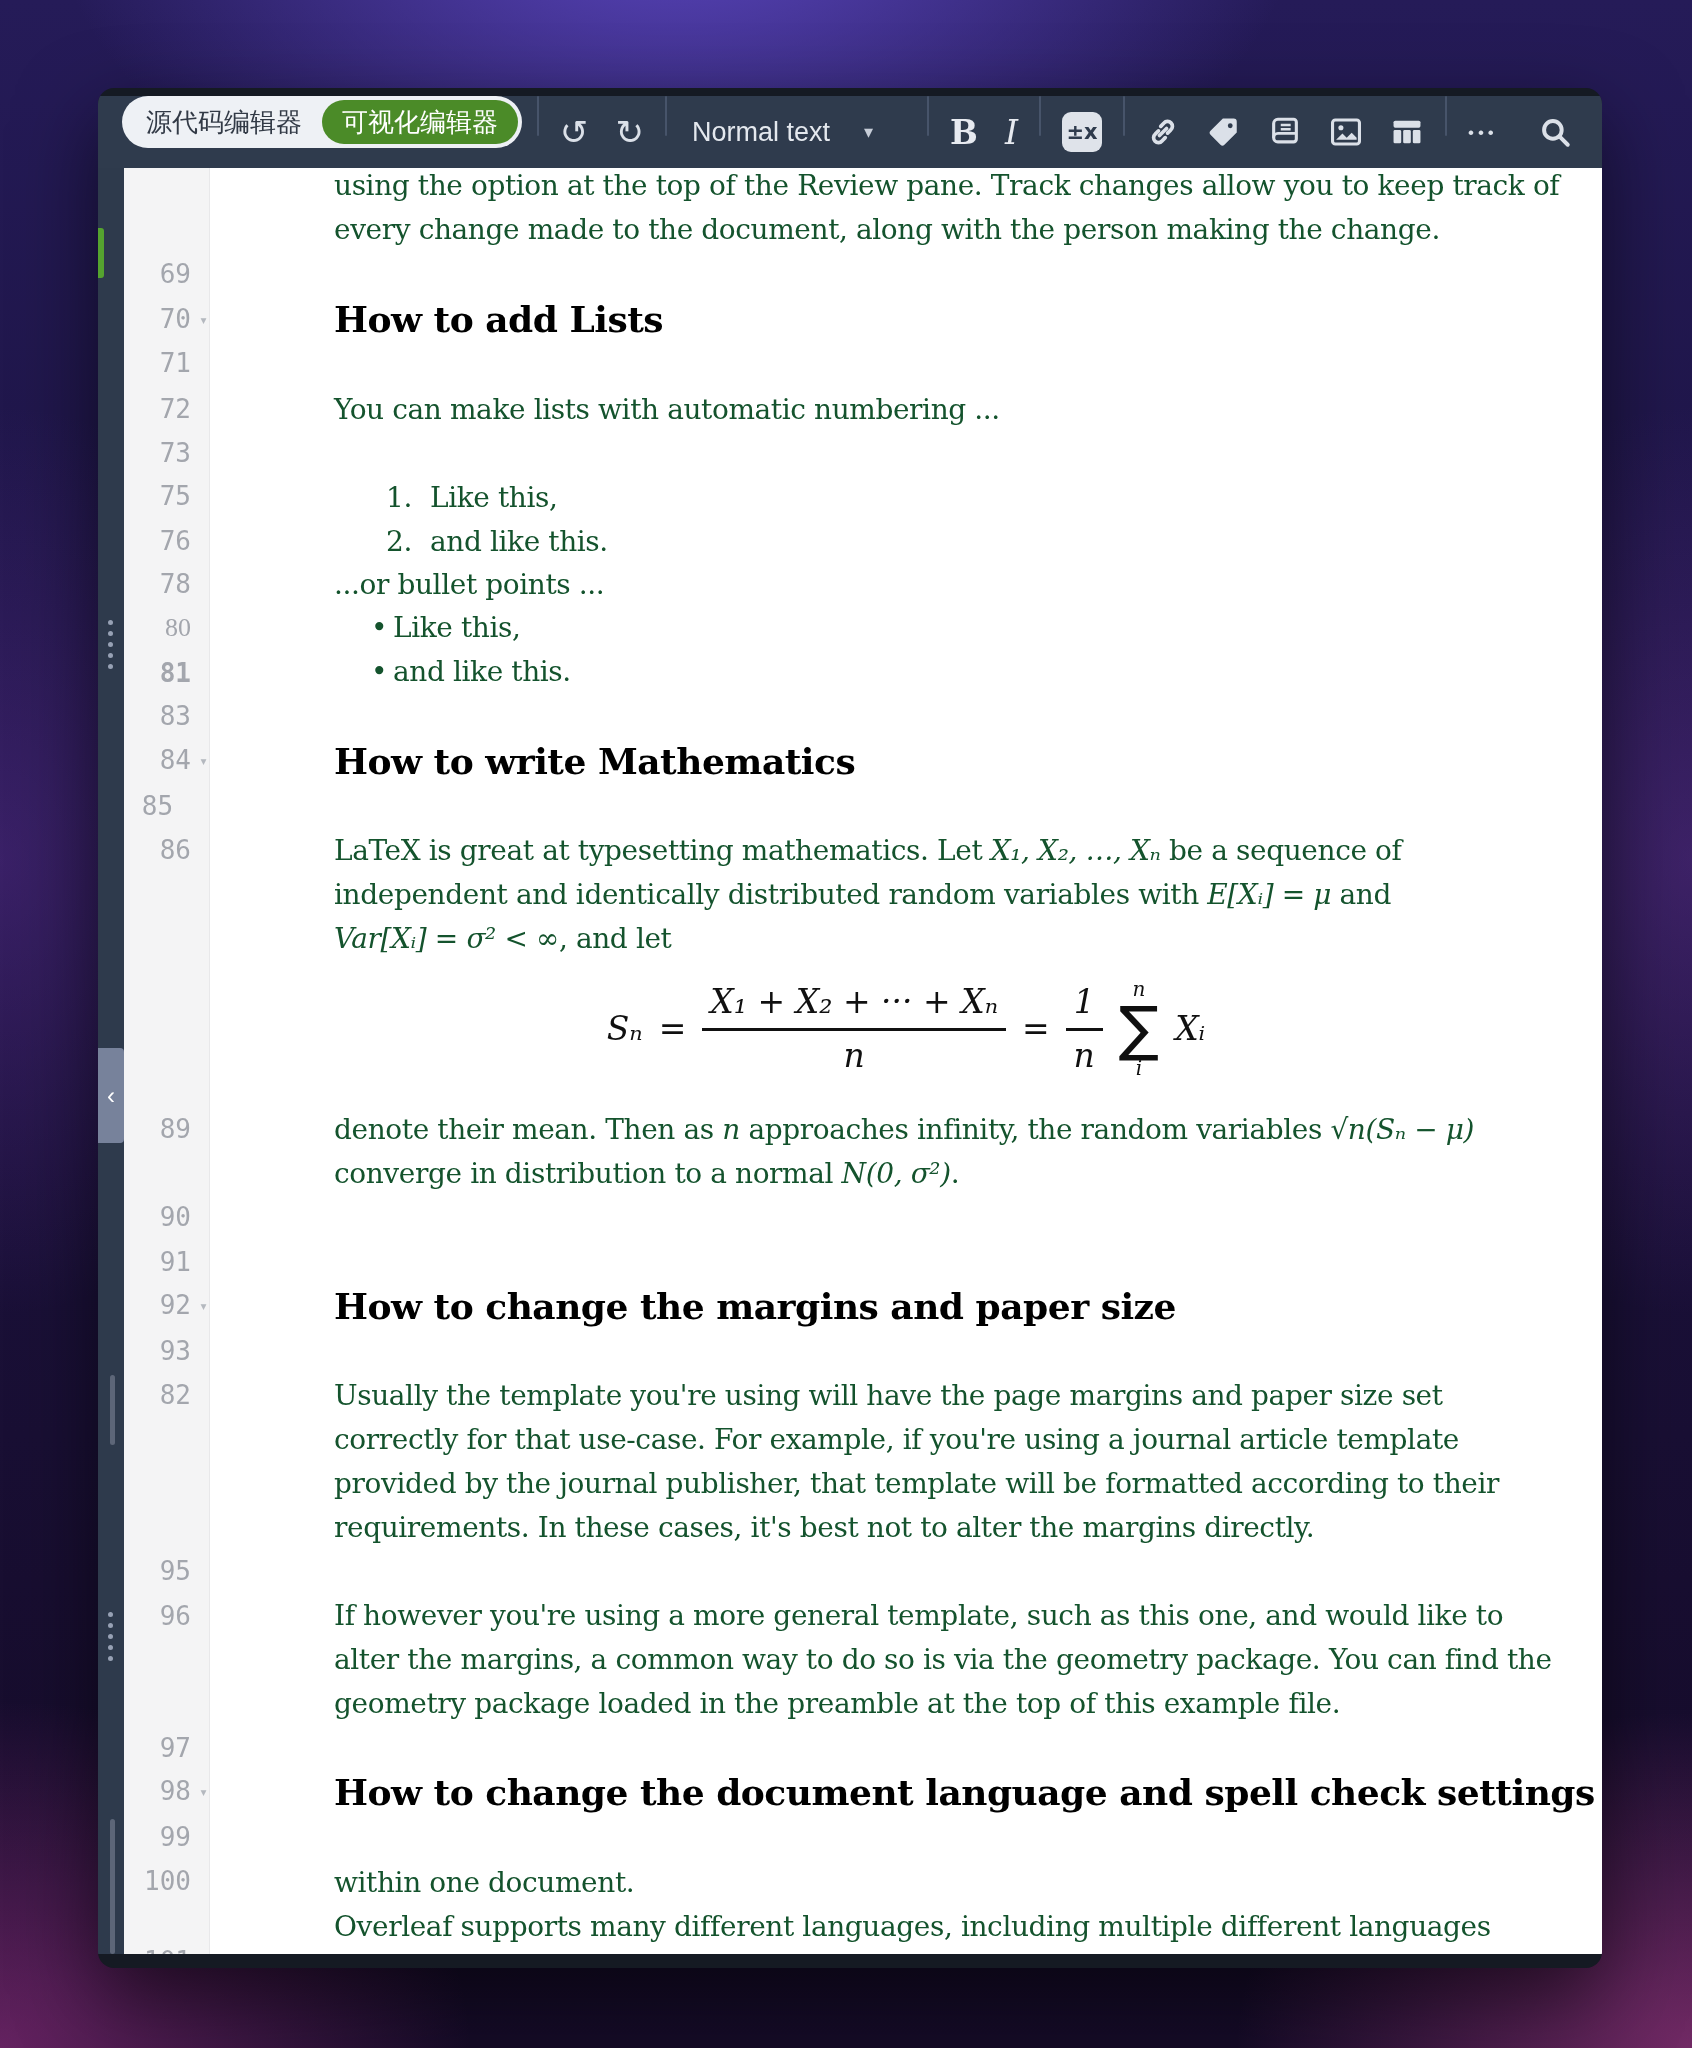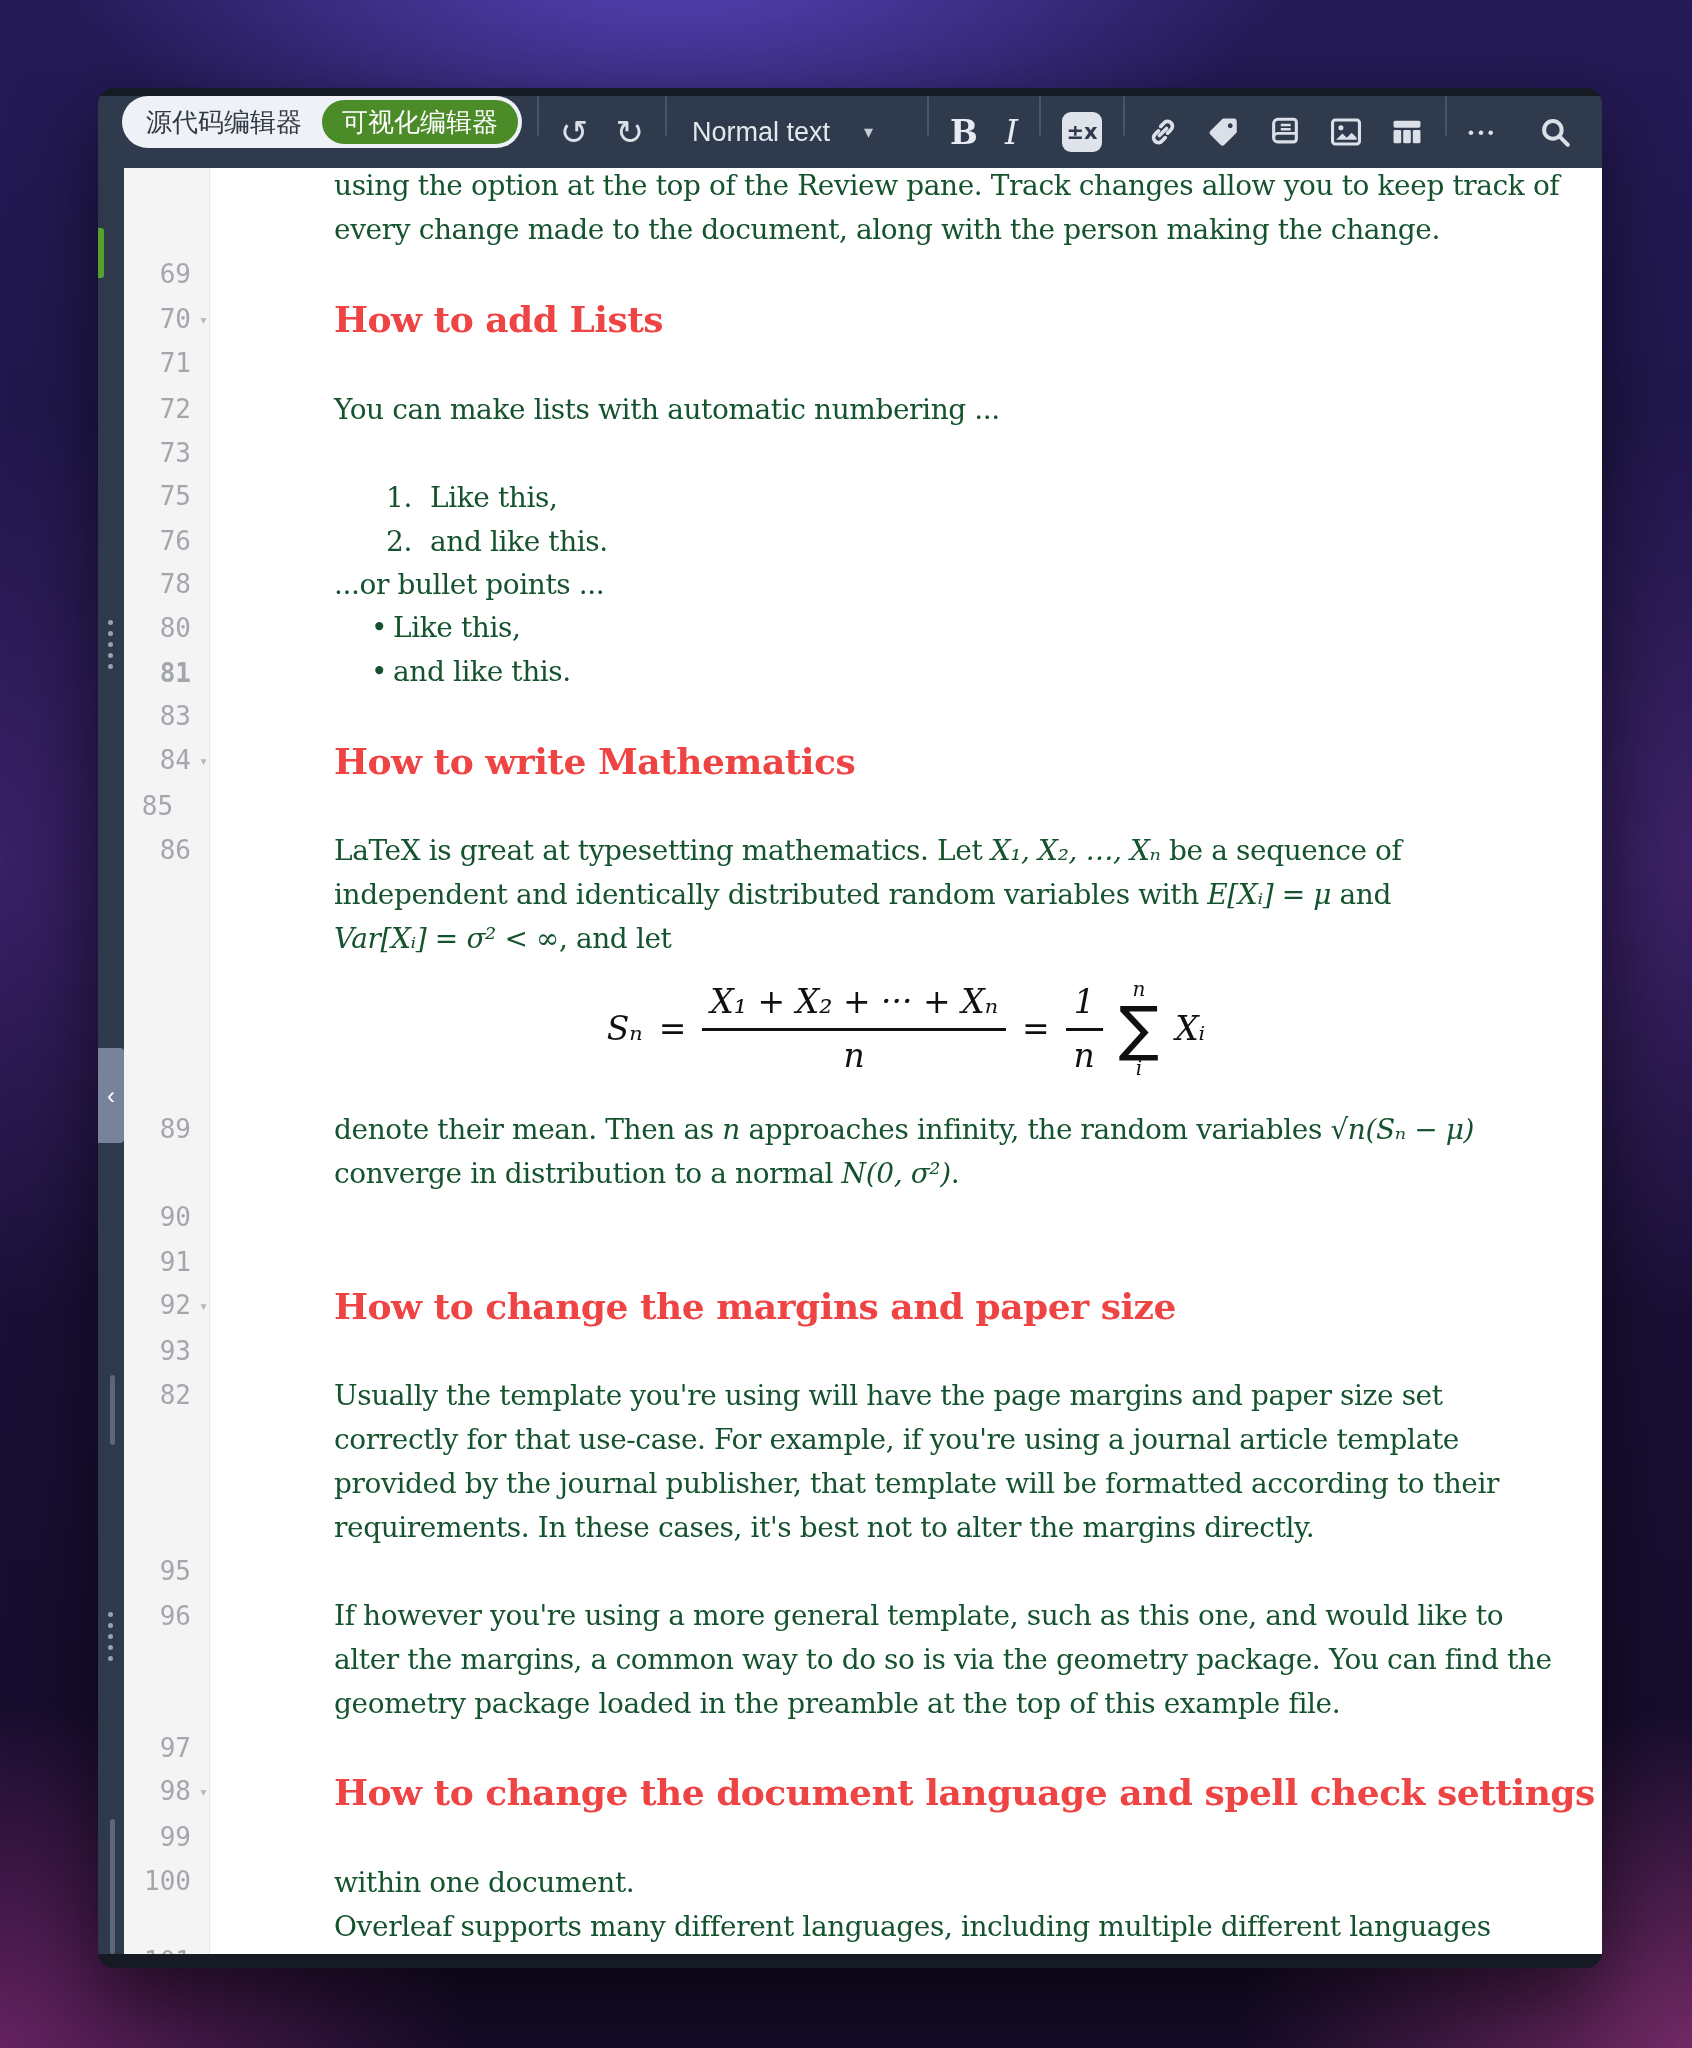--- a/index.html
+++ b/index.html
@@ -48,21 +48,21 @@
   .rail-bar{position:absolute;left:12px;width:5px;background:#5d6678;border-radius:3px;}
   .gutter{width:85px;background:#f4f4f5;border-right:1px solid #e8e8ea;position:relative;flex:none;overflow:hidden;
     font-family:"DejaVu Sans Mono","Liberation Mono",monospace;}
   .gutter-line{position:absolute;left:0;right:18px;height:34px;line-height:34px;text-align:right;
     font-size:26px;color:#a3a6ad;}
   .fold{position:absolute;right:-17px;top:1px;font-size:15px;color:#b4b8bf;cursor:pointer;}
   .content{flex:1;background:#fff;position:relative;overflow:hidden;cursor:text;}
   
   .block{position:absolute;left:124px;color:#14532d;}
   .block .line{font:28px/44px "DejaVu Serif","Liberation Serif",serif;letter-spacing:-0.4px;white-space:pre;}
-  .h2{font:bold 36px/50px "DejaVu Serif","Liberation Serif",serif;letter-spacing:-0.5px;white-space:pre;color:#ef4444;}
+  .h2{font:bold 36px/50px "DejaVu Serif","Liberation Serif",serif;letter-spacing:-0.5px;white-space:pre;color:#000000;}
   .math{font-style:italic;}
   .list-row{display:flex;font:28px/44px "DejaVu Serif","Liberation Serif",serif;letter-spacing:-0.4px;white-space:pre;}
   .ol-marker{width:44px;flex:none;}
   .ul-marker{width:22px;flex:none;}
   .eq{left:124px;width:1144px;height:130px;display:flex;justify-content:center;align-items:center;gap:16px;
     font-family:"DejaVu Serif","Liberation Serif",serif;color:#101010;}
   .mi{font-style:italic;font-size:33px;}
   .rel{font-size:33px;}
   .frac{display:inline-flex;flex-direction:column;align-items:center;}
   .fnum{padding:0 8px 7px;border-bottom:3px solid #111;}
@@ -177,21 +177,21 @@
     </div>
     <div class="gutter">
         <div class="gutter-line" style="top: 89px;">69</div>
         <div class="gutter-line" style="top: 134px;">70<span class="fold">▾</span></div>
         <div class="gutter-line" style="top: 178px;">71</div>
         <div class="gutter-line" style="top: 224px;">72</div>
         <div class="gutter-line" style="top: 268px;">73</div>
         <div class="gutter-line" style="top: 311px;">75</div>
         <div class="gutter-line" style="top: 356px;">76</div>
         <div class="gutter-line" style="top: 399px;">78</div>
-        <div class="gutter-line" style="top: 443px;">80</div>
+        <div class="gutter-line" style="top: 443px; font-family: Liberation Serif, serif;">80</div>
         <div class="gutter-line" style="top: 488px; font-weight: bold;">81</div>
         <div class="gutter-line" style="top: 531px;">83</div>
         <div class="gutter-line" style="top: 575px;">84<span class="fold">▾</span></div>
         <div class="gutter-line" style="top: 621px; text-align: center;">85</div>
         <div class="gutter-line" style="top: 665px;">86</div>
         <div class="gutter-line" style="top: 944px;">89</div>
         <div class="gutter-line" style="top: 1032px;">90</div>
         <div class="gutter-line" style="top: 1077px;">91</div>
         <div class="gutter-line" style="top: 1120px;">92<span class="fold">▾</span></div>
         <div class="gutter-line" style="top: 1166px;">93</div>

